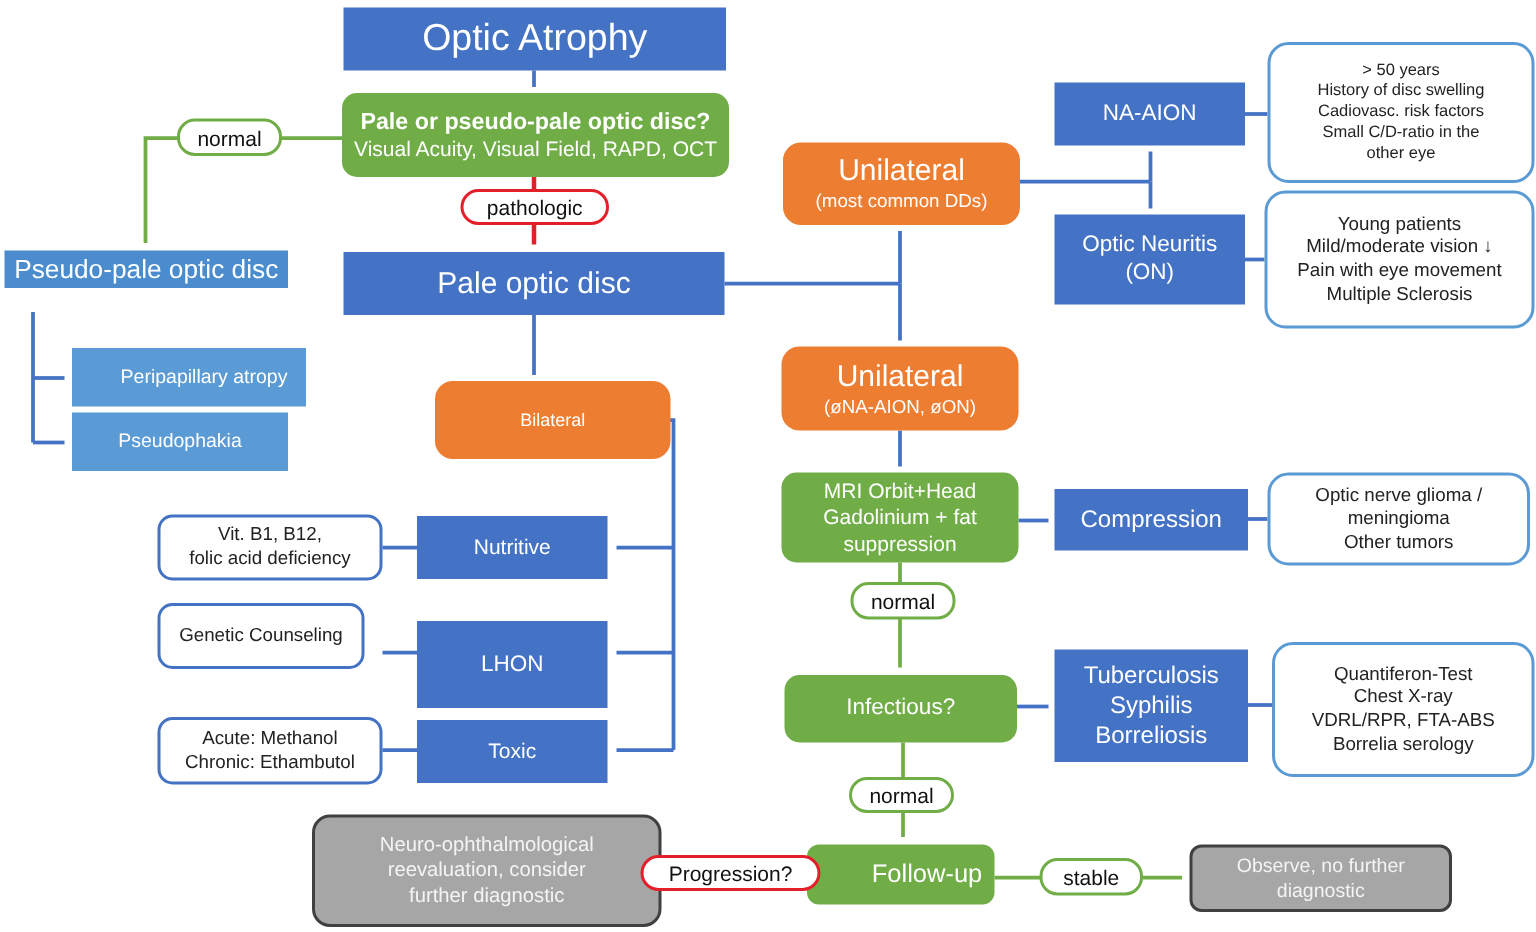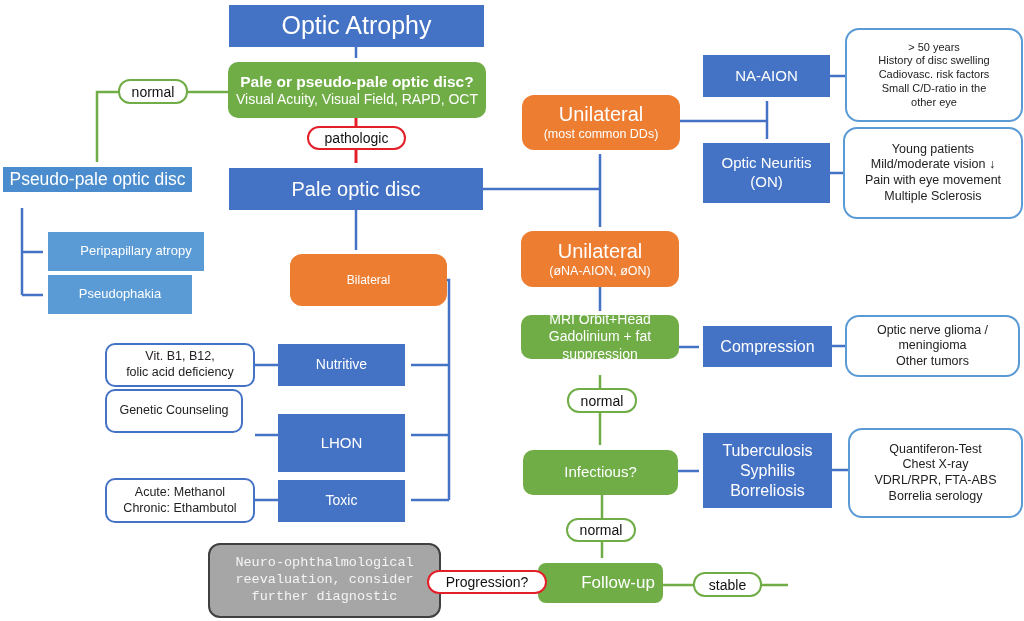--- a/index.html
+++ b/index.html
@@ -96,21 +96,21 @@
   <div class="node lightblue-box" style="left:48px;top:275px;width:144px;height:39px;font-size:13px;">Pseudophakia</div>
 
   <div class="node blue-box" style="left:229px;top:168px;width:254px;height:42px;font-size:20px;">Pale optic disc</div>
 
   <div class="node orange-box" style="left:278px;top:254px;width:157px;height:52px;font-size:12px;margin-left:12px;">Bilateral</div>
 
   <div class="node white-box" style="left:105px;top:343px;width:150px;height:44px;font-size:12.5px;">Vit. B1, B12,
 folic acid deficiency</div>
   <div class="node blue-box" style="left:278px;top:344px;width:127px;height:42px;font-size:14px;">Nutritive</div>
 
-  <div class="node white-box" style="left:105px;top:389px;width:138px;height:44px;font-size:12.5px;text-align:center;">Genetic Counseling</div>
+  <div class="node white-box" style="left:105px;top:402px;width:138px;height:44px;font-size:12.5px;text-align:center;">Genetic Counseling</div>
   <div class="node blue-box" style="left:278px;top:414px;width:127px;height:58px;font-size:15px;">LHON</div>
 
   <div class="node white-box" style="left:105px;top:478px;width:150px;height:45px;font-size:12.5px;">Acute: Methanol
 Chronic: Ethambutol</div>
   <div class="node blue-box" style="left:278px;top:480px;width:127px;height:42px;font-size:14px;">Toxic</div>
 
   <div class="node orange-box" style="left:522px;top:95px;width:158px;height:55px;">
     <div class="node-title">Unilateral</div>
     <div class="node-sub">(most common DDs)</div>
   </div>
@@ -127,21 +127,21 @@
   <div class="node white-box lt" style="left:843px;top:127px;width:180px;height:92px;font-size:12.5px;">Young patients
 Mild/moderate vision ↓
 Pain with eye movement
 Multiple Sclerosis</div>
 
   <div class="node orange-box" style="left:521px;top:231px;width:158px;height:56px;">
     <div class="node-title">Unilateral</div>
     <div class="node-sub">(øNA-AION, øON)</div>
   </div>
 
-  <div class="node green-box" style="left:521px;top:315px;width:158px;height:44px;font-size:14px;">MRI Orbit+Head
+  <div class="node green-box" style="left:521px;top:315px;width:158px;height:60px;font-size:14px;">MRI Orbit+Head
 Gadolinium + fat
 suppression</div>
 
   <div class="node blue-box" style="left:703px;top:326px;width:129px;height:41px;font-size:16px;">Compression</div>
   <div class="node white-box lt" style="left:845px;top:315px;width:175px;height:62px;font-size:12.5px;">Optic nerve glioma /
 meningioma
 Other tumors</div>
 
   <div class="label" style="left:567px;top:388px;width:70px;height:25px;">normal</div>
 
@@ -154,20 +154,22 @@
 Chest X-ray
 VDRL/RPR, FTA-ABS
 Borrelia serology</div>
 
   <div class="label" style="left:566px;top:518px;width:70px;height:24px;">normal</div>
 
   <div class="node green-box" style="left:538px;top:563px;width:125px;height:40px;font-size:17px;border-radius:8px;padding-left:35px;">Follow-up</div>
 
   <div class="label red-b" style="left:427px;top:570px;width:120px;height:24px;">Progression?</div>
 
-  <div class="node gray-box" style="left:208px;top:543px;width:233px;height:75px;font-size:13.5px;font-family:Liberation Mono, monospace;">Neuro-ophthalmological
+  <div class="node gray-box" style="left:208px;top:543px;width:233px;height:75px;font-size:13.5px;">Neuro-ophthalmological
 reevaluation, consider
 further diagnostic</div>
 
   <div class="label" style="left:693px;top:572px;width:69px;height:25px;">stable</div>
 
+  <div class="node gray-box" style="left:793px;top:563px;width:175px;height:45px;font-size:13px;border-radius:8px;">Observe, no further
+diagnostic</div>
 
 </div>
 
 </body></html>

